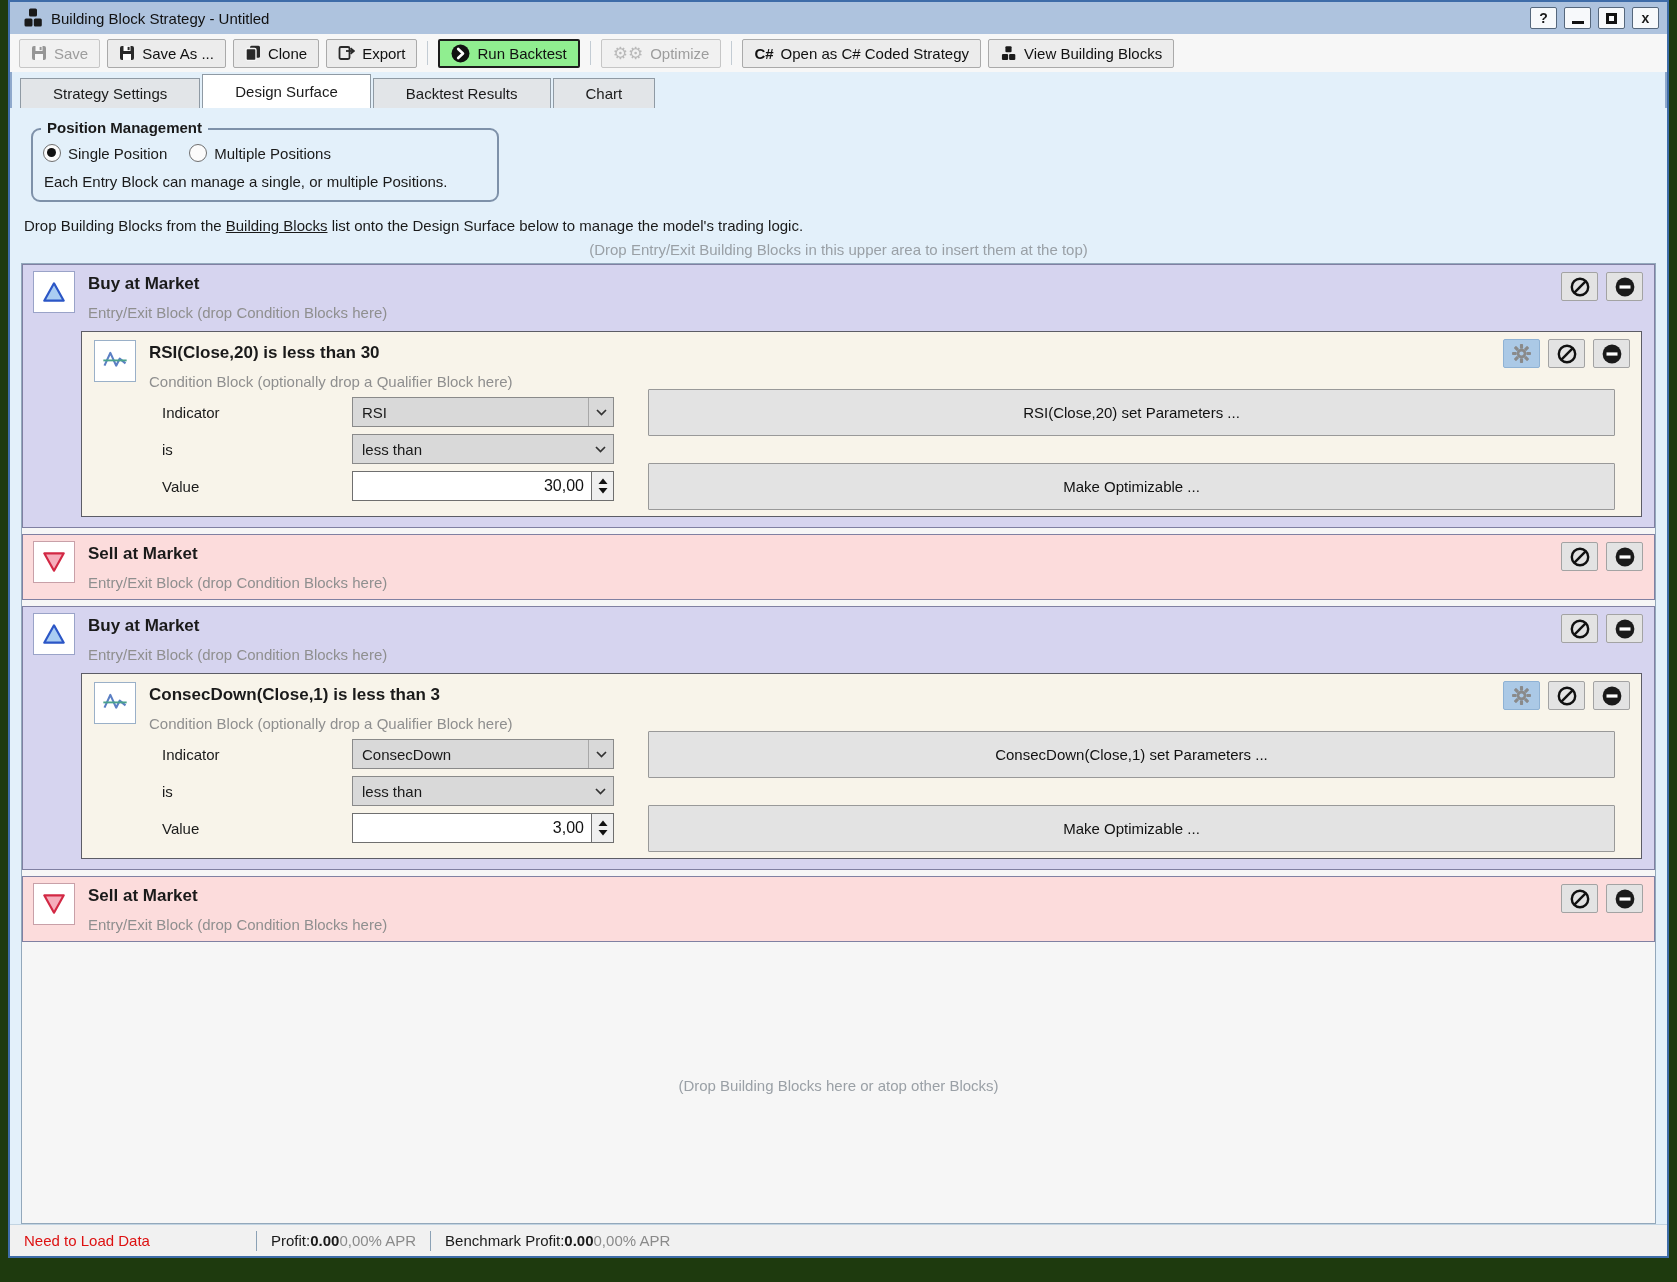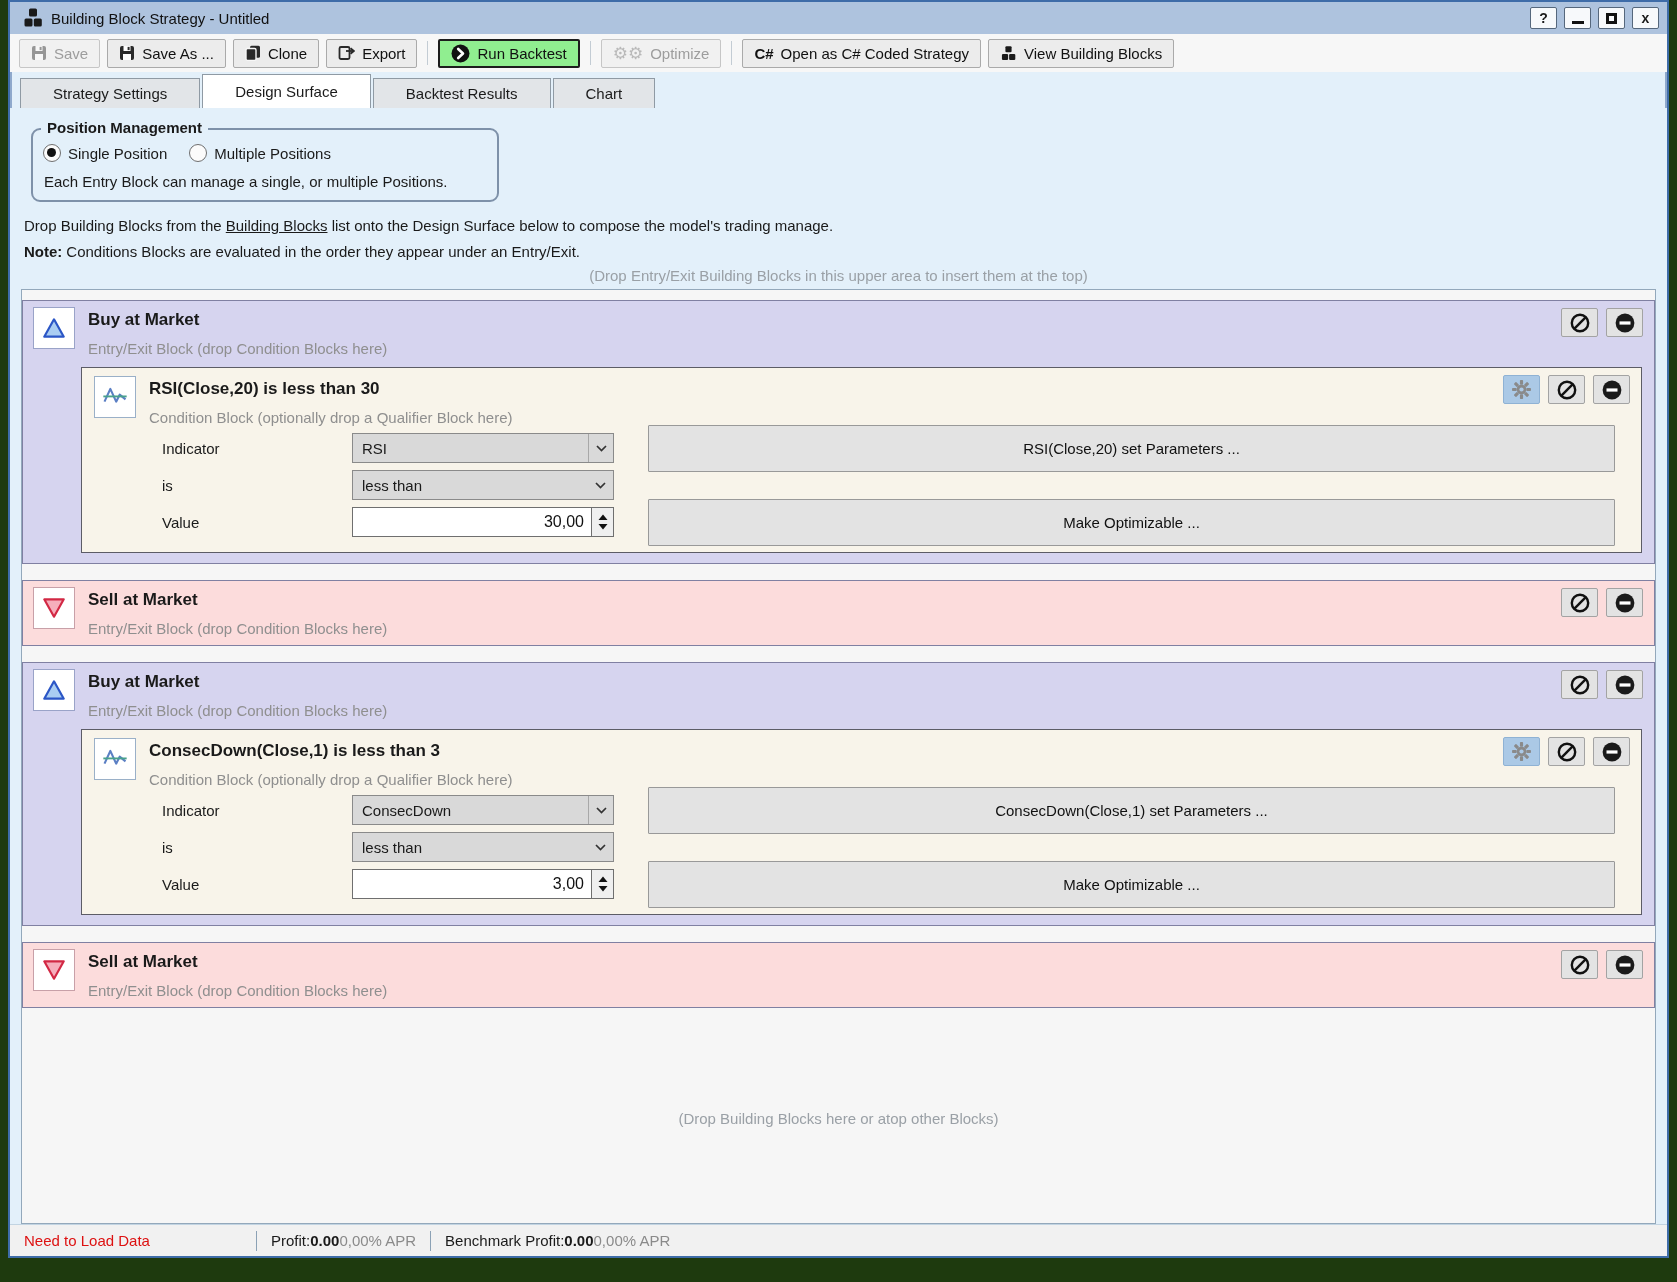--- a/index.html
+++ b/index.html
@@ -52,21 +52,21 @@
 
   .para { margin:15px 0 0 3px; }
   .para .link { text-decoration:underline; }
   .note { margin:9px 0 0 3px; }
   .note b { margin-right:4px; }
   .hint-top { text-align:center; color:#9aa0a6; margin:7px 0 5px 0; }
   .hint-bottom { color:#9aa0a6; }
 
   
   .surface { flex:1; border:1px solid #93a8bb; background:#f6f6f6; display:flex; flex-direction:column; gap:6px; overflow:hidden; }
-  .block { border:1px solid #8080a2; position:relative; padding:6px 10px 8px 10px;margin-top:10px; }
+  .block { border:1px solid #8080a2; position:relative; padding:6px 10px 8px 10px; }
   .block.entry { background:#d6d4ef; }
   .block.exit  { background:#fcdcdc; }
   .bheader { display:flex; gap:13px; }
   .bicon { width:42px; height:42px; background:#ffffff; border:1px solid #9aa3c8; display:flex; align-items:center; justify-content:center; flex:0 0 auto; }
   .block.exit .bicon { border-color:#c8a0a8; }
   .btitle { font-size:17px; font-weight:bold; margin-top:3px; }
   .bsub { color:#8f8f8f; font-size:15px; margin-top:10px; }
   .actions { position:absolute; top:7px; right:11px; display:flex; gap:8px; }
   .abtn { width:37px; height:29px; background:#e3e3e3; border:1px solid #a3a3a3; border-radius:2px;
           display:flex; align-items:center; justify-content:center; }
@@ -205,22 +205,21 @@
           <span>Single Position</span>
         </div>
         <div class="radio-item">
           <span class="radio"></span>
           <span>Multiple Positions</span>
         </div>
       </div>
       <div class="pm-desc">Each Entry Block can manage a single, or multiple Positions.</div>
     </div>
 
-    <div class="para"><span>Drop Building Blocks from the </span><span class="link">Building Blocks</span><span> list onto the Design Surface below to compose the model's trading manage.</span></div>
-    <div class="note"><b>Note:</b><span>Conditions Blocks are evaluated in the order they appear under an Entry/Exit.</span></div>
+    <div class="para"><span>Drop Building Blocks from the </span><span class="link">Building Blocks</span><span> list onto the Design Surface below to manage the model's trading logic.</span></div>
     <div class="hint-top">(Drop Entry/Exit Building Blocks in this upper area to insert them at the top)</div>
 
     <div class="surface">
 
       <div class="block entry">
         <div class="actions">
           <div class="abtn">
             <svg width="22" height="22" viewBox="0 0 22 22">
                 <circle cx="11" cy="11" r="8.2" fill="none" stroke="#111" stroke-width="2.4"></circle>
                 <line x1="5.4" y1="16.6" x2="16.6" y2="5.4" stroke="#111" stroke-width="2.4"></line>

